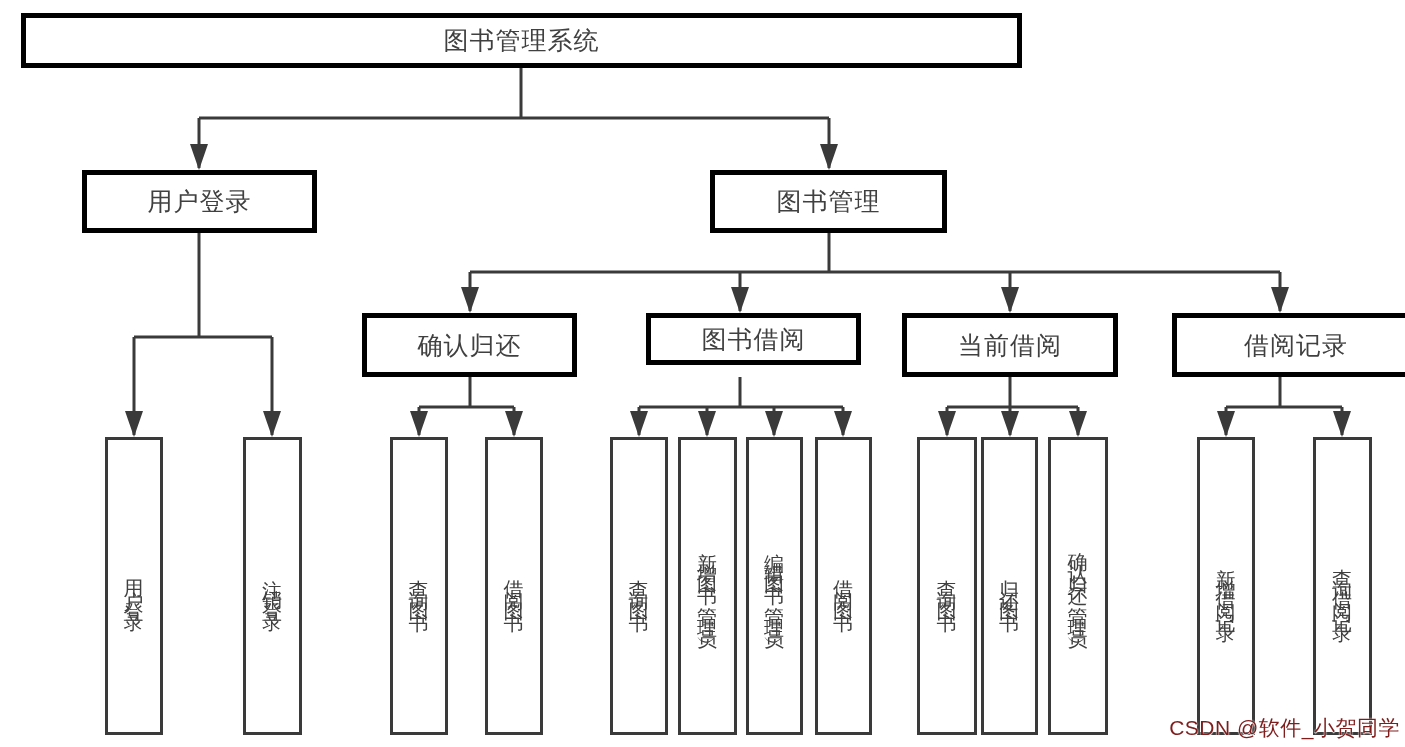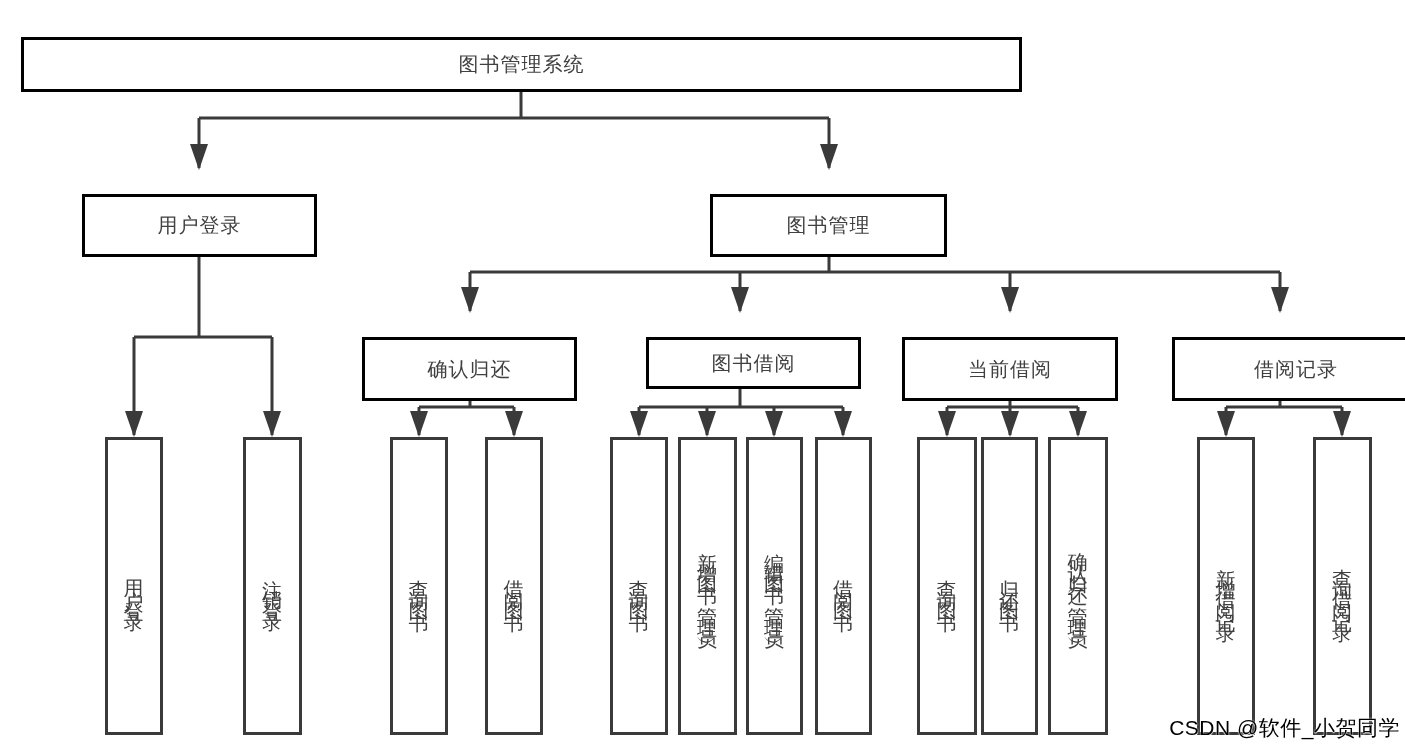--- a/index.html
+++ b/index.html
@@ -8,27 +8,26 @@
     width:1405px;height:747px;
     background:#ffffff;
     font-family:"Liberation Sans", sans-serif;
     overflow:hidden;
   }
   #connectors{position:absolute;left:0;top:0;width:1405px;height:747px;}
   .node{
     position:absolute;
     box-sizing:border-box;
     background:#ffffff;
-    border:3px solid #000000;
+    border:5px solid #000000;
     display:flex;align-items:center;justify-content:center;
     color:#404040;
-    font-size:20px;
+    font-size:25px;
     letter-spacing:1px;
     z-index:2;
-    margin-top:24px;
   }
   .leaf{
     position:absolute;
     box-sizing:border-box;
     background:#ffffff;
     border:3px solid #3a3a3a;
     display:flex;align-items:center;justify-content:center;
     color:#404040;
     z-index:2;
   }
@@ -37,21 +36,21 @@
     text-orientation:mixed;
     font-size:20px;
     letter-spacing:11px;
     line-height:1;
     white-space:nowrap;
   }
   .watermark{
     position:absolute;
     right:5px;bottom:5px;
     font-size:21px;
-    color:#000000;
+    color:#7f1d1d;
     letter-spacing:0.5px;
     text-shadow:0 0 2px #ffffff, 0 1px 1px #ffffff;
     z-index:6;
     pointer-events:none;
   }
   svg line, svg path{stroke:#3a3a3a;stroke-width:3;fill:none;}
   svg polygon{fill:#3a3a3a;stroke:none;}
 </style>
 </head>
 <body>

